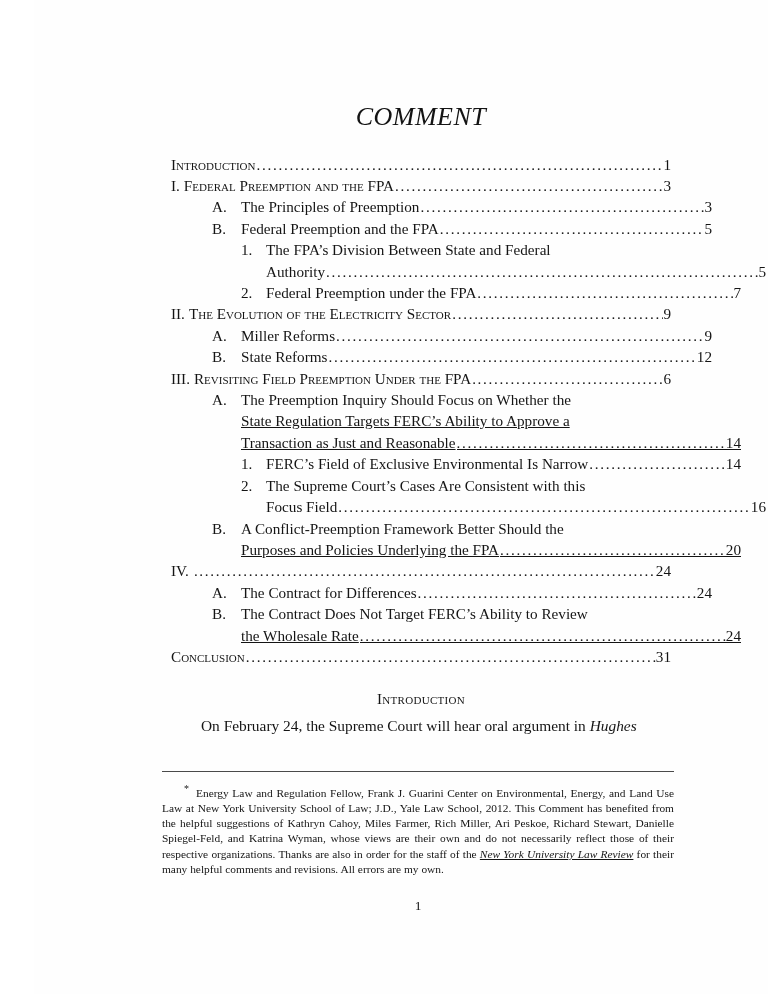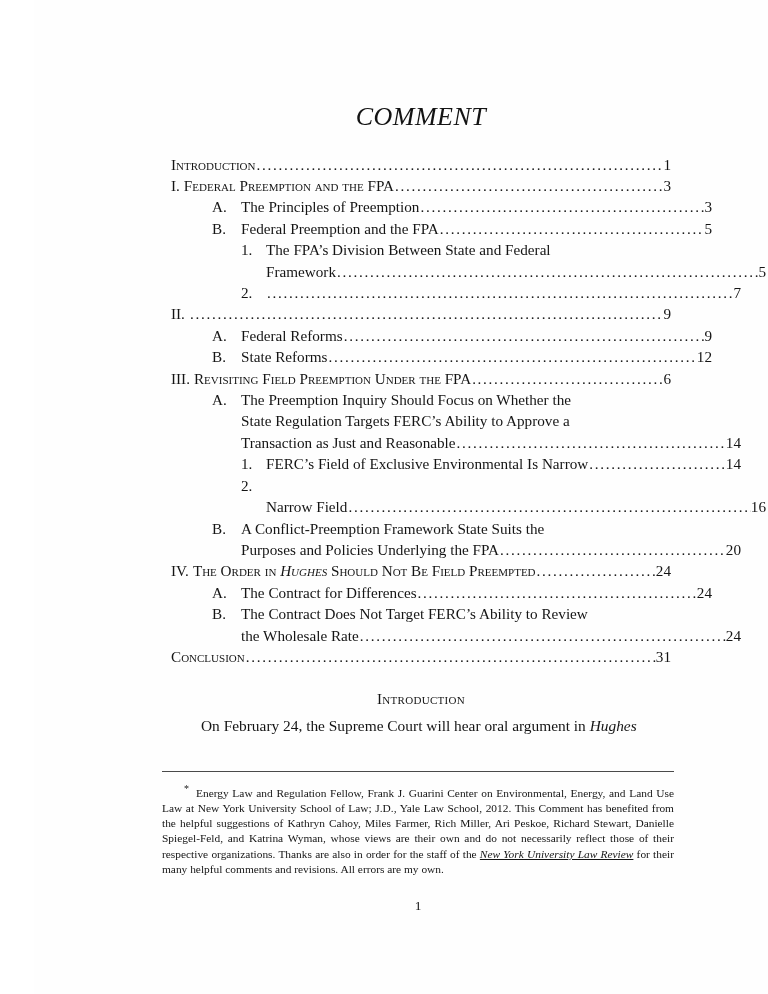--- a/index.html
+++ b/index.html
@@ -107,20 +107,21 @@
     width: 29px;
   }
   .lvl-num {
     padding-left: 70px;
   }
   .lvl-num .toc-label {
     width: 25px;
   }
   .cont-alpha {
     padding-left: 70px;
+    text-decoration: underline;
   }
   .cont-num {
     padding-left: 95px;
   }
   .italic-sc {
     font-style: italic;
   }
 
   
   .section-head {
@@ -210,37 +211,39 @@
           <span class="toc-label">B.</span>
           <span class="toc-text">Federal Preemption and the FPA</span>
           <span class="toc-dots"></span>
           <span class="toc-page">5</span>
         </div>
         <div class="toc-entry lvl-num">
           <span class="toc-label">1.</span>
           <span class="toc-text">The FPA’s Division Between State and Federal</span>
         </div>
         <div class="toc-entry wrapline cont-num">
-          <span class="toc-text">Framework</span>
+          <span class="toc-text">Authority</span>
           <span class="toc-dots"></span>
           <span class="toc-page">5</span>
         </div>
         <div class="toc-entry lvl-num">
           <span class="toc-label">2.</span>
+          <span class="toc-text">Federal Preemption under the FPA</span>
           <span class="toc-dots"></span>
           <span class="toc-page">7</span>
         </div>
         <div class="toc-entry lvl-roman">
           <span class="toc-label roman-num">II.</span>
+          <span class="toc-text">The Evolution of the Electricity Sector</span>
           <span class="toc-dots"></span>
           <span class="toc-page">9</span>
         </div>
         <div class="toc-entry lvl-alpha">
           <span class="toc-label">A.</span>
-          <span class="toc-text">Federal Reforms</span>
+          <span class="toc-text">Miller Reforms</span>
           <span class="toc-dots"></span>
           <span class="toc-page">9</span>
         </div>
         <div class="toc-entry lvl-alpha">
           <span class="toc-label">B.</span>
           <span class="toc-text">State Reforms</span>
           <span class="toc-dots"></span>
           <span class="toc-page">12</span>
         </div>
         <div class="toc-entry lvl-roman">
@@ -262,38 +265,38 @@
           <span class="toc-page">14</span>
         </div>
         <div class="toc-entry lvl-num">
           <span class="toc-label">1.</span>
           <span class="toc-text">FERC’s Field of Exclusive Environmental Is Narrow</span>
           <span class="toc-dots"></span>
           <span class="toc-page">14</span>
         </div>
         <div class="toc-entry lvl-num">
           <span class="toc-label">2.</span>
+          <span class="toc-text">The Supreme Court’s Cases Are Consistent with this</span>
         </div>
         <div class="toc-entry wrapline cont-num">
-          <span class="toc-text">Narrow Field</span>
+          <span class="toc-text">Focus Field</span>
           <span class="toc-dots"></span>
           <span class="toc-page">16</span>
         </div>
         <div class="toc-entry lvl-alpha">
           <span class="toc-label">B.</span>
-          <span class="toc-text">A Conflict-Preemption Framework State Suits the</span>
+          <span class="toc-text">A Conflict-Preemption Framework Better Should the</span>
         </div>
         <div class="toc-entry wrapline cont-alpha">
           <span class="toc-text">Purposes and Policies Underlying the FPA</span>
           <span class="toc-dots"></span>
           <span class="toc-page">20</span>
         </div>
         <div class="toc-entry lvl-roman">
           <span class="toc-label roman-num">IV.</span>
-          <span class="toc-text"><span>The Order in </span><span class="italic-sc">Hughes</span><span> Should Not Be Field Preempted</span></span>
           <span class="toc-dots"></span>
           <span class="toc-page">24</span>
         </div>
         <div class="toc-entry lvl-alpha">
           <span class="toc-label">A.</span>
           <span class="toc-text">The Contract for Differences</span>
           <span class="toc-dots"></span>
           <span class="toc-page">24</span>
         </div>
         <div class="toc-entry lvl-alpha">

